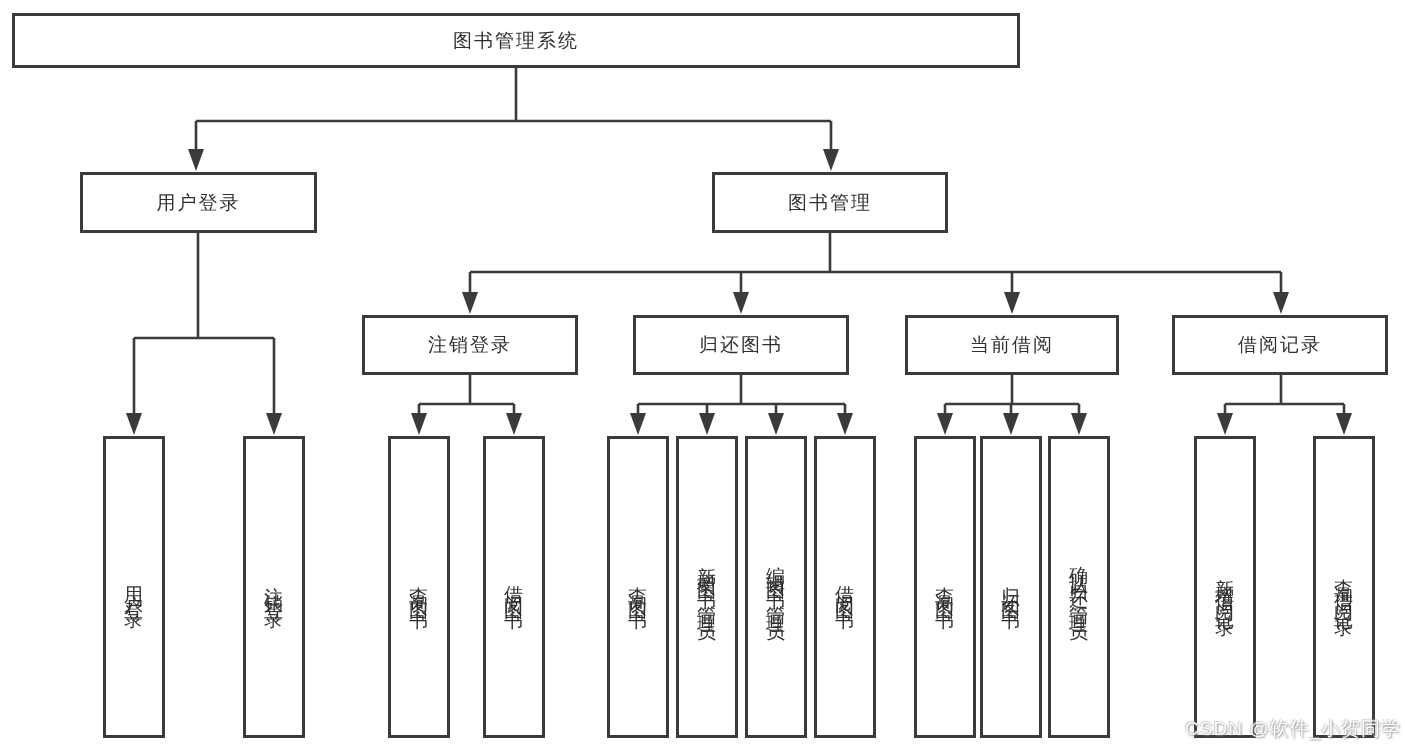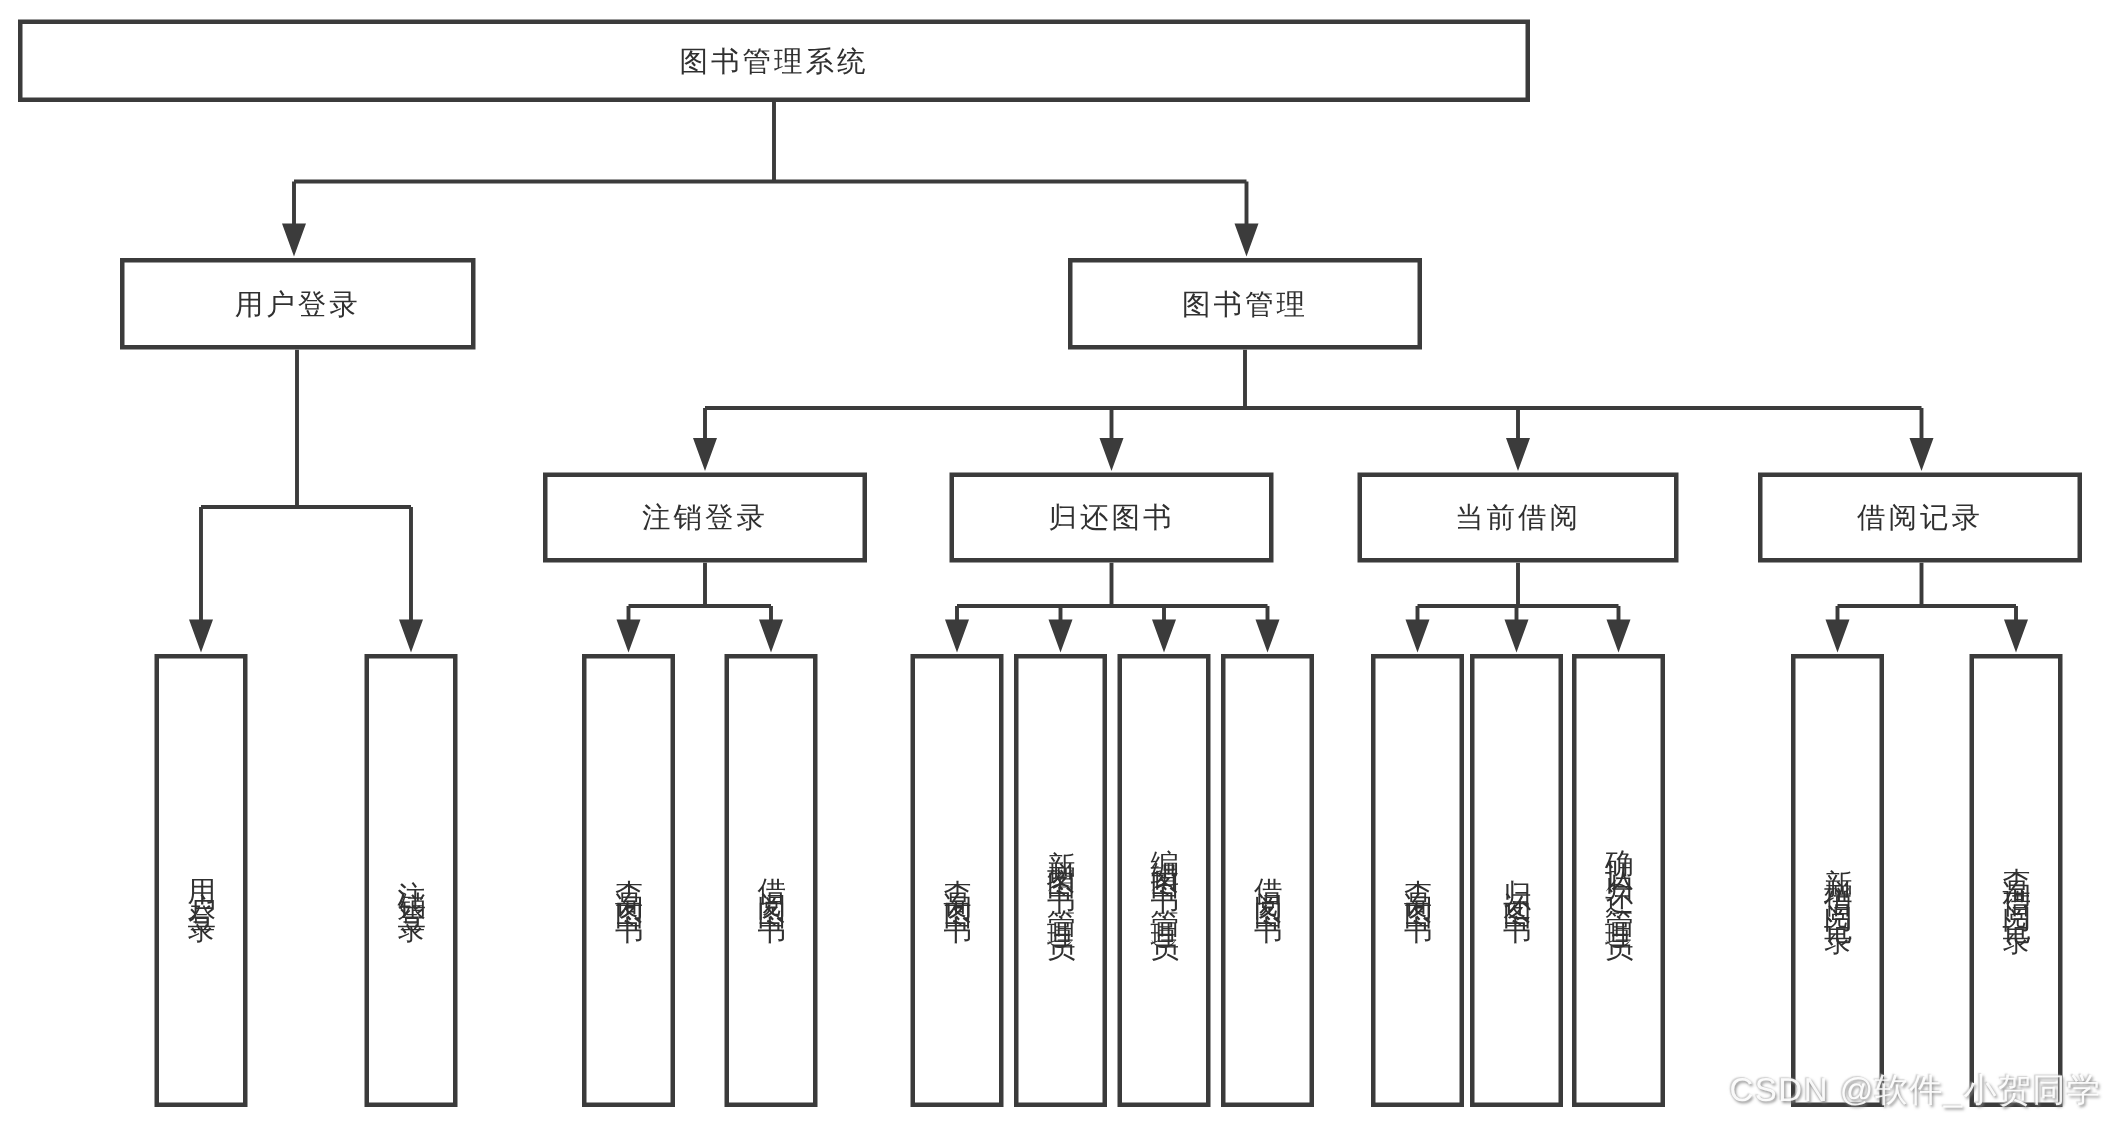--- a/index.html
+++ b/index.html
@@ -59,21 +59,21 @@
   .leaf-8  { left: 814px; }
   .leaf-9  { left: 914px; }
   .leaf-10 { left: 980px; }
   .leaf-11 { left: 1048px; }
   .leaf-12 { left: 1194px; }
   .leaf-13 { left: 1313px; }
   .watermark {
     position: absolute;
     right: 4px;
     bottom: 5px;
-    font-size: 22px;
+    font-size: 19px;
     letter-spacing: 1px;
     color: rgba(255, 255, 255, 0.92);
     text-shadow: 1px 1px 2px rgba(125,125,125,0.85), -1px -1px 1px rgba(175,175,175,0.6);
     white-space: nowrap;
   }
 </style>
 </head>
 <body>
 
 <div class="canvas">

